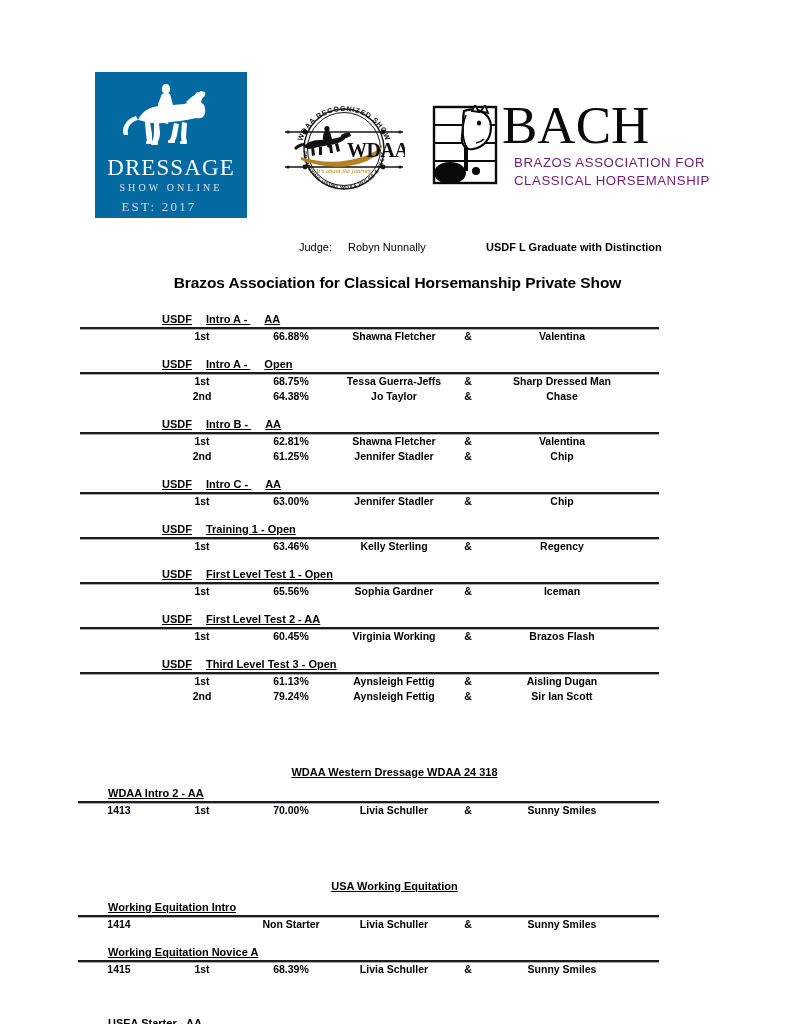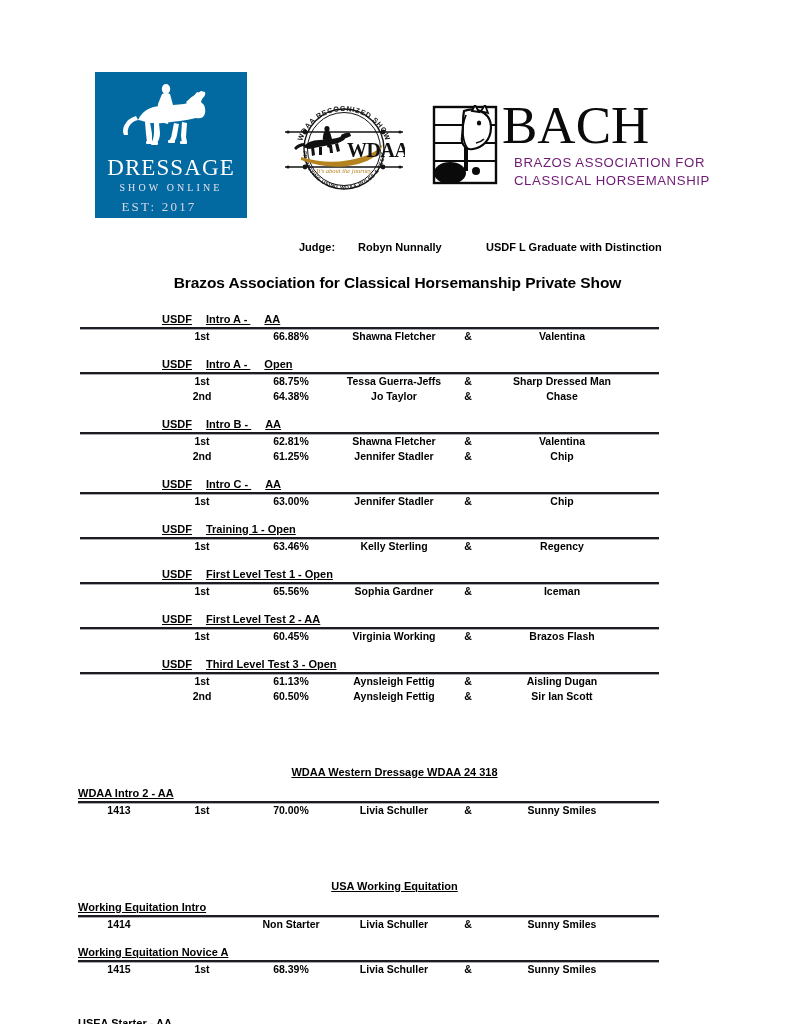--- a/index.html
+++ b/index.html
@@ -118,26 +118,26 @@
   .judge-row {
     position: absolute;
     left: 0; top: 241px;
     width: 789px;
     height: 16px;
     font-size: 11px;
   }
   .judge-label {
     position: absolute;
     left: 299px; top: 0;
-    font-weight: bold;
+    font-weight: normal;
   }
   .judge-name {
     position: absolute;
-    left: 358px; top: 0;
-    font-weight: bold;
+    left: 348px; top: 0;
+    font-weight: normal;
   }
   .judge-cred {
     position: absolute;
     left: 486px; top: 0;
     font-weight: bold;
   }
 
   
   .show-title {
     position: absolute;
@@ -162,21 +162,21 @@
   .grp-head {
     font-size: 11px;
     font-weight: bold;
     white-space: nowrap;
     line-height: 14px;
     height: 14px;
   }
   
   .indent-usdf .grp-head { padding-left: 162px; }
   
-  .indent-left .grp-head { padding-left: 78px; }
+  .indent-left .grp-head { padding-left: 108px; }
 
   .grp-head .tabgap { display: inline-block; width: 14px; }
 
   .rule {
     height: 3px;
     margin-top: 1px;
     position: relative;
   }
   .rule::before {
     content: "";
@@ -487,21 +487,21 @@
         <span class="c-num"></span>
         <span class="c-place">1st</span>
         <span class="c-score">61.13%</span>
         <span class="c-rider">Aynsleigh Fettig</span>
         <span class="c-amp">&amp;</span>
         <span class="c-horse">Aisling Dugan</span>
       </div>
       <div class="row">
         <span class="c-num"></span>
         <span class="c-place">2nd</span>
-        <span class="c-score">60.50%</span>
+        <span class="c-score">79.24%</span>
         <span class="c-rider">Aynsleigh Fettig</span>
         <span class="c-amp">&amp;</span>
         <span class="c-horse">Sir Ian Scott</span>
       </div>
     </div>
     <div class="spacer-sm"></div>
     <div class="spacer-md"></div>
     <div class="center-head">WDAA Western Dressage WDAA 24 318</div>
     <div style="height: 6px;"></div>
     <div class="block indent-left">

